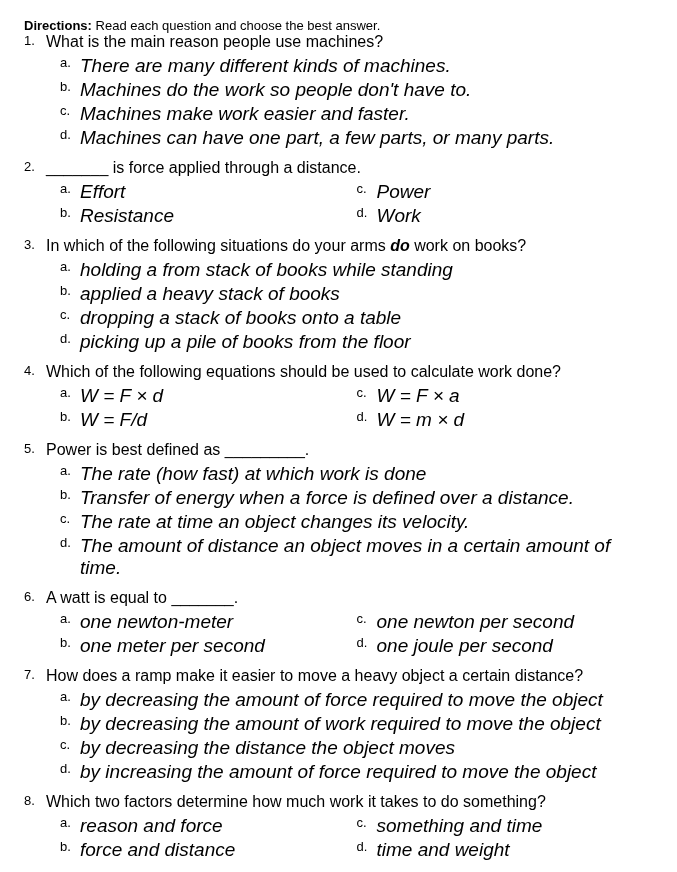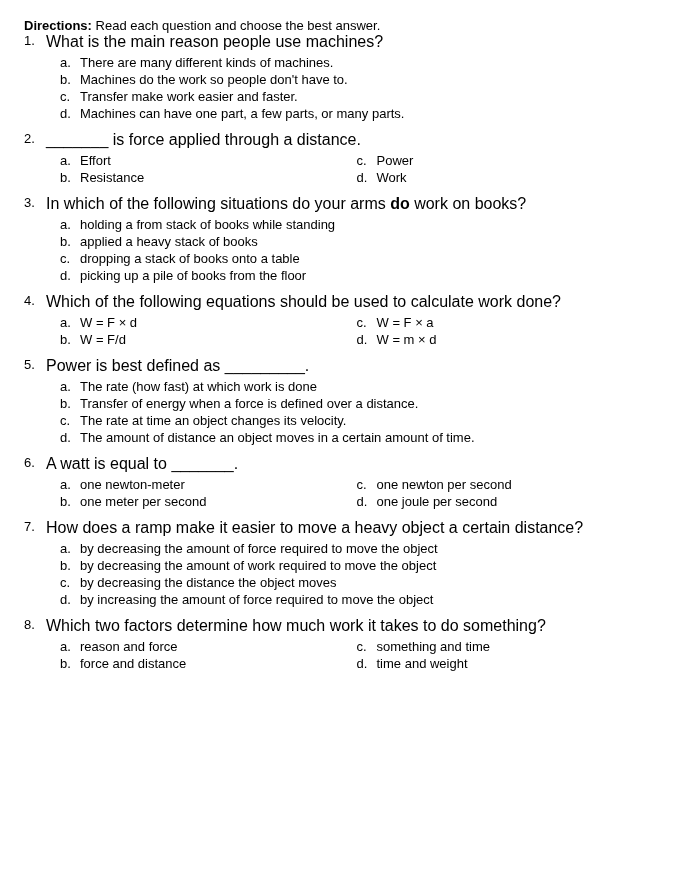--- a/index.html
+++ b/index.html
@@ -30,36 +30,38 @@
     .q-num {
       min-width: 22px;
       font-size: 13px;
     }
     .q-text {
       font-size: 16px;
       flex: 1;
     }
     .q-text b {
       font-weight: bold;
+      font-style: italic;
     }
     .answers {
       margin-left: 36px;
       margin-top: 2px;
     }
     .answer-row {
       display: flex;
       margin-bottom: 2px;
     }
     .answer-letter {
       min-width: 20px;
       font-size: 13px;
     }
     .answer-text {
-      font-size: 13px;
+      font-size: 19px;
       flex: 1;
+      font-style: italic;
     }
     .answers-two-col {
       margin-left: 36px;
       margin-top: 2px;
       display: grid;
       grid-template-columns: 1fr 1fr;
       row-gap: 2px;
     }
     .answer-row-col {
       display: flex;
@@ -85,21 +87,21 @@
         <div class="answer-row">
           <span class="answer-letter">a.</span>
           <span class="answer-text">There are many different kinds of machines.</span>
         </div>
         <div class="answer-row">
           <span class="answer-letter">b.</span>
           <span class="answer-text">Machines do the work so people don't have to.</span>
         </div>
         <div class="answer-row">
           <span class="answer-letter">c.</span>
-          <span class="answer-text">Transfer make work easier and faster.</span>
+          <span class="answer-text">Machines make work easier and faster.</span>
         </div>
         <div class="answer-row">
           <span class="answer-letter">d.</span>
           <span class="answer-text">Machines can have one part, a few parts, or many parts.</span>
         </div>
       </div>
     </div>
     <div class="question-block">
       <div class="question-line">
         <span class="q-num">2.</span>

